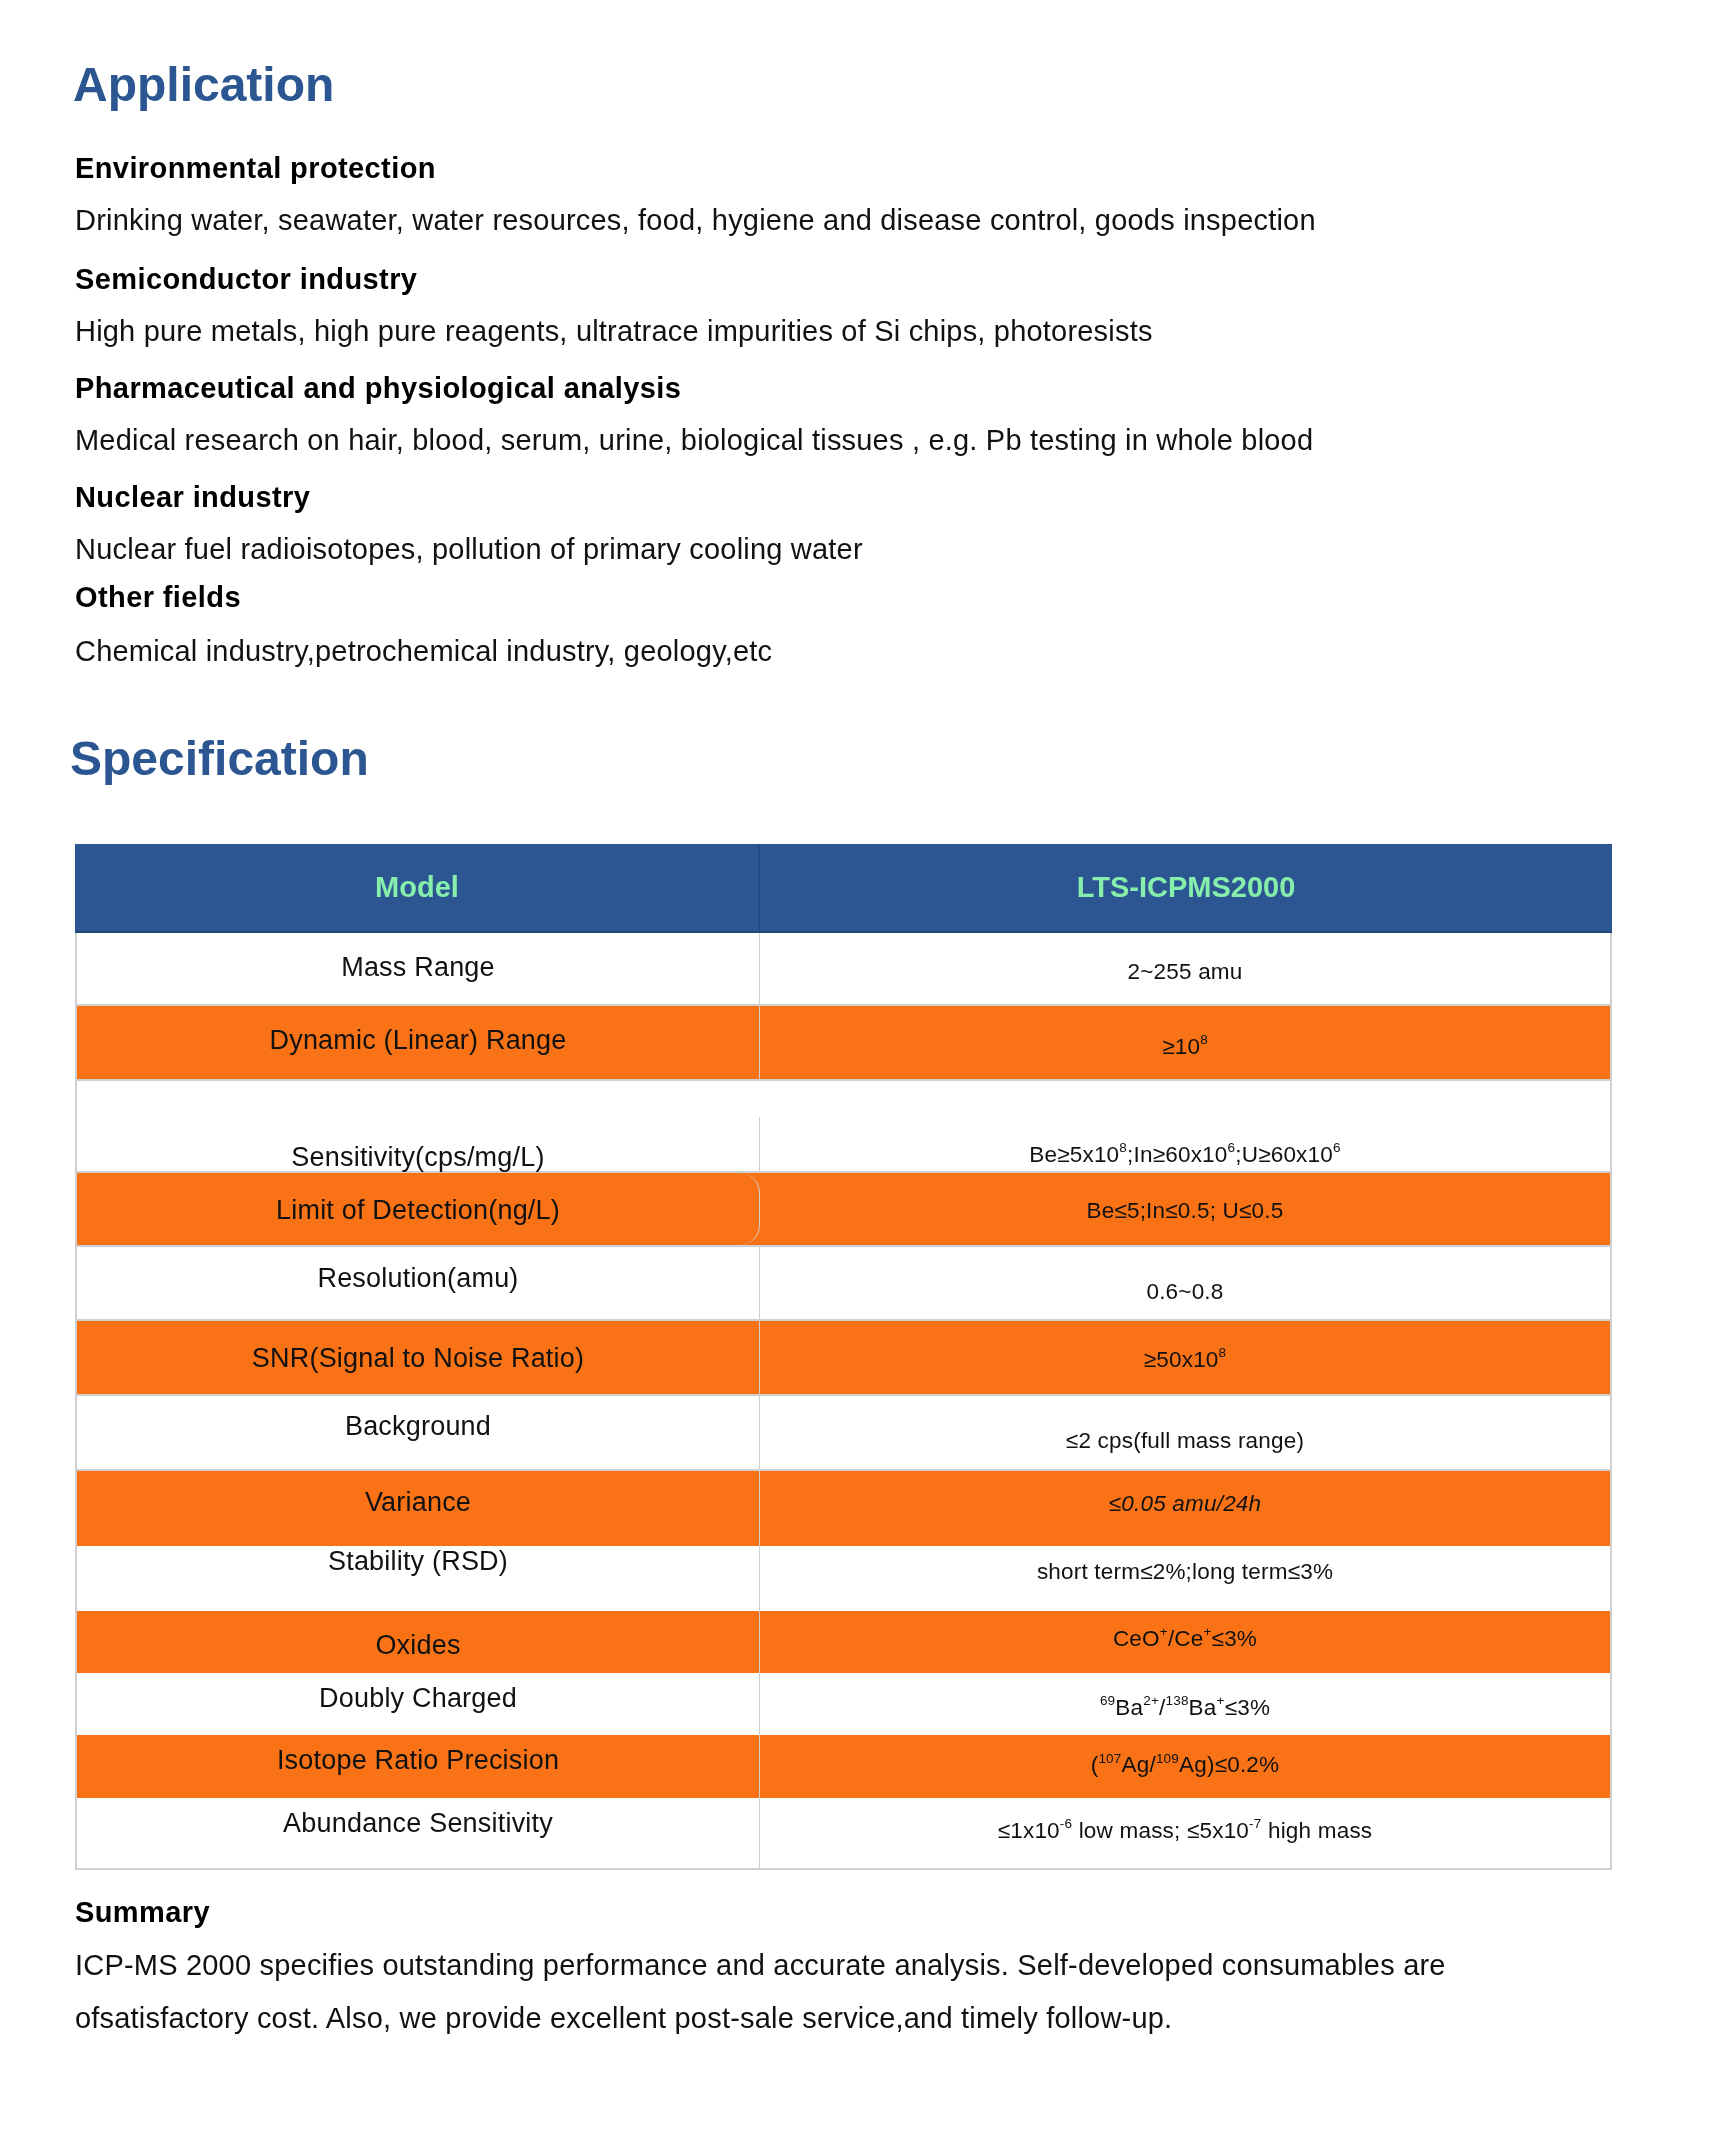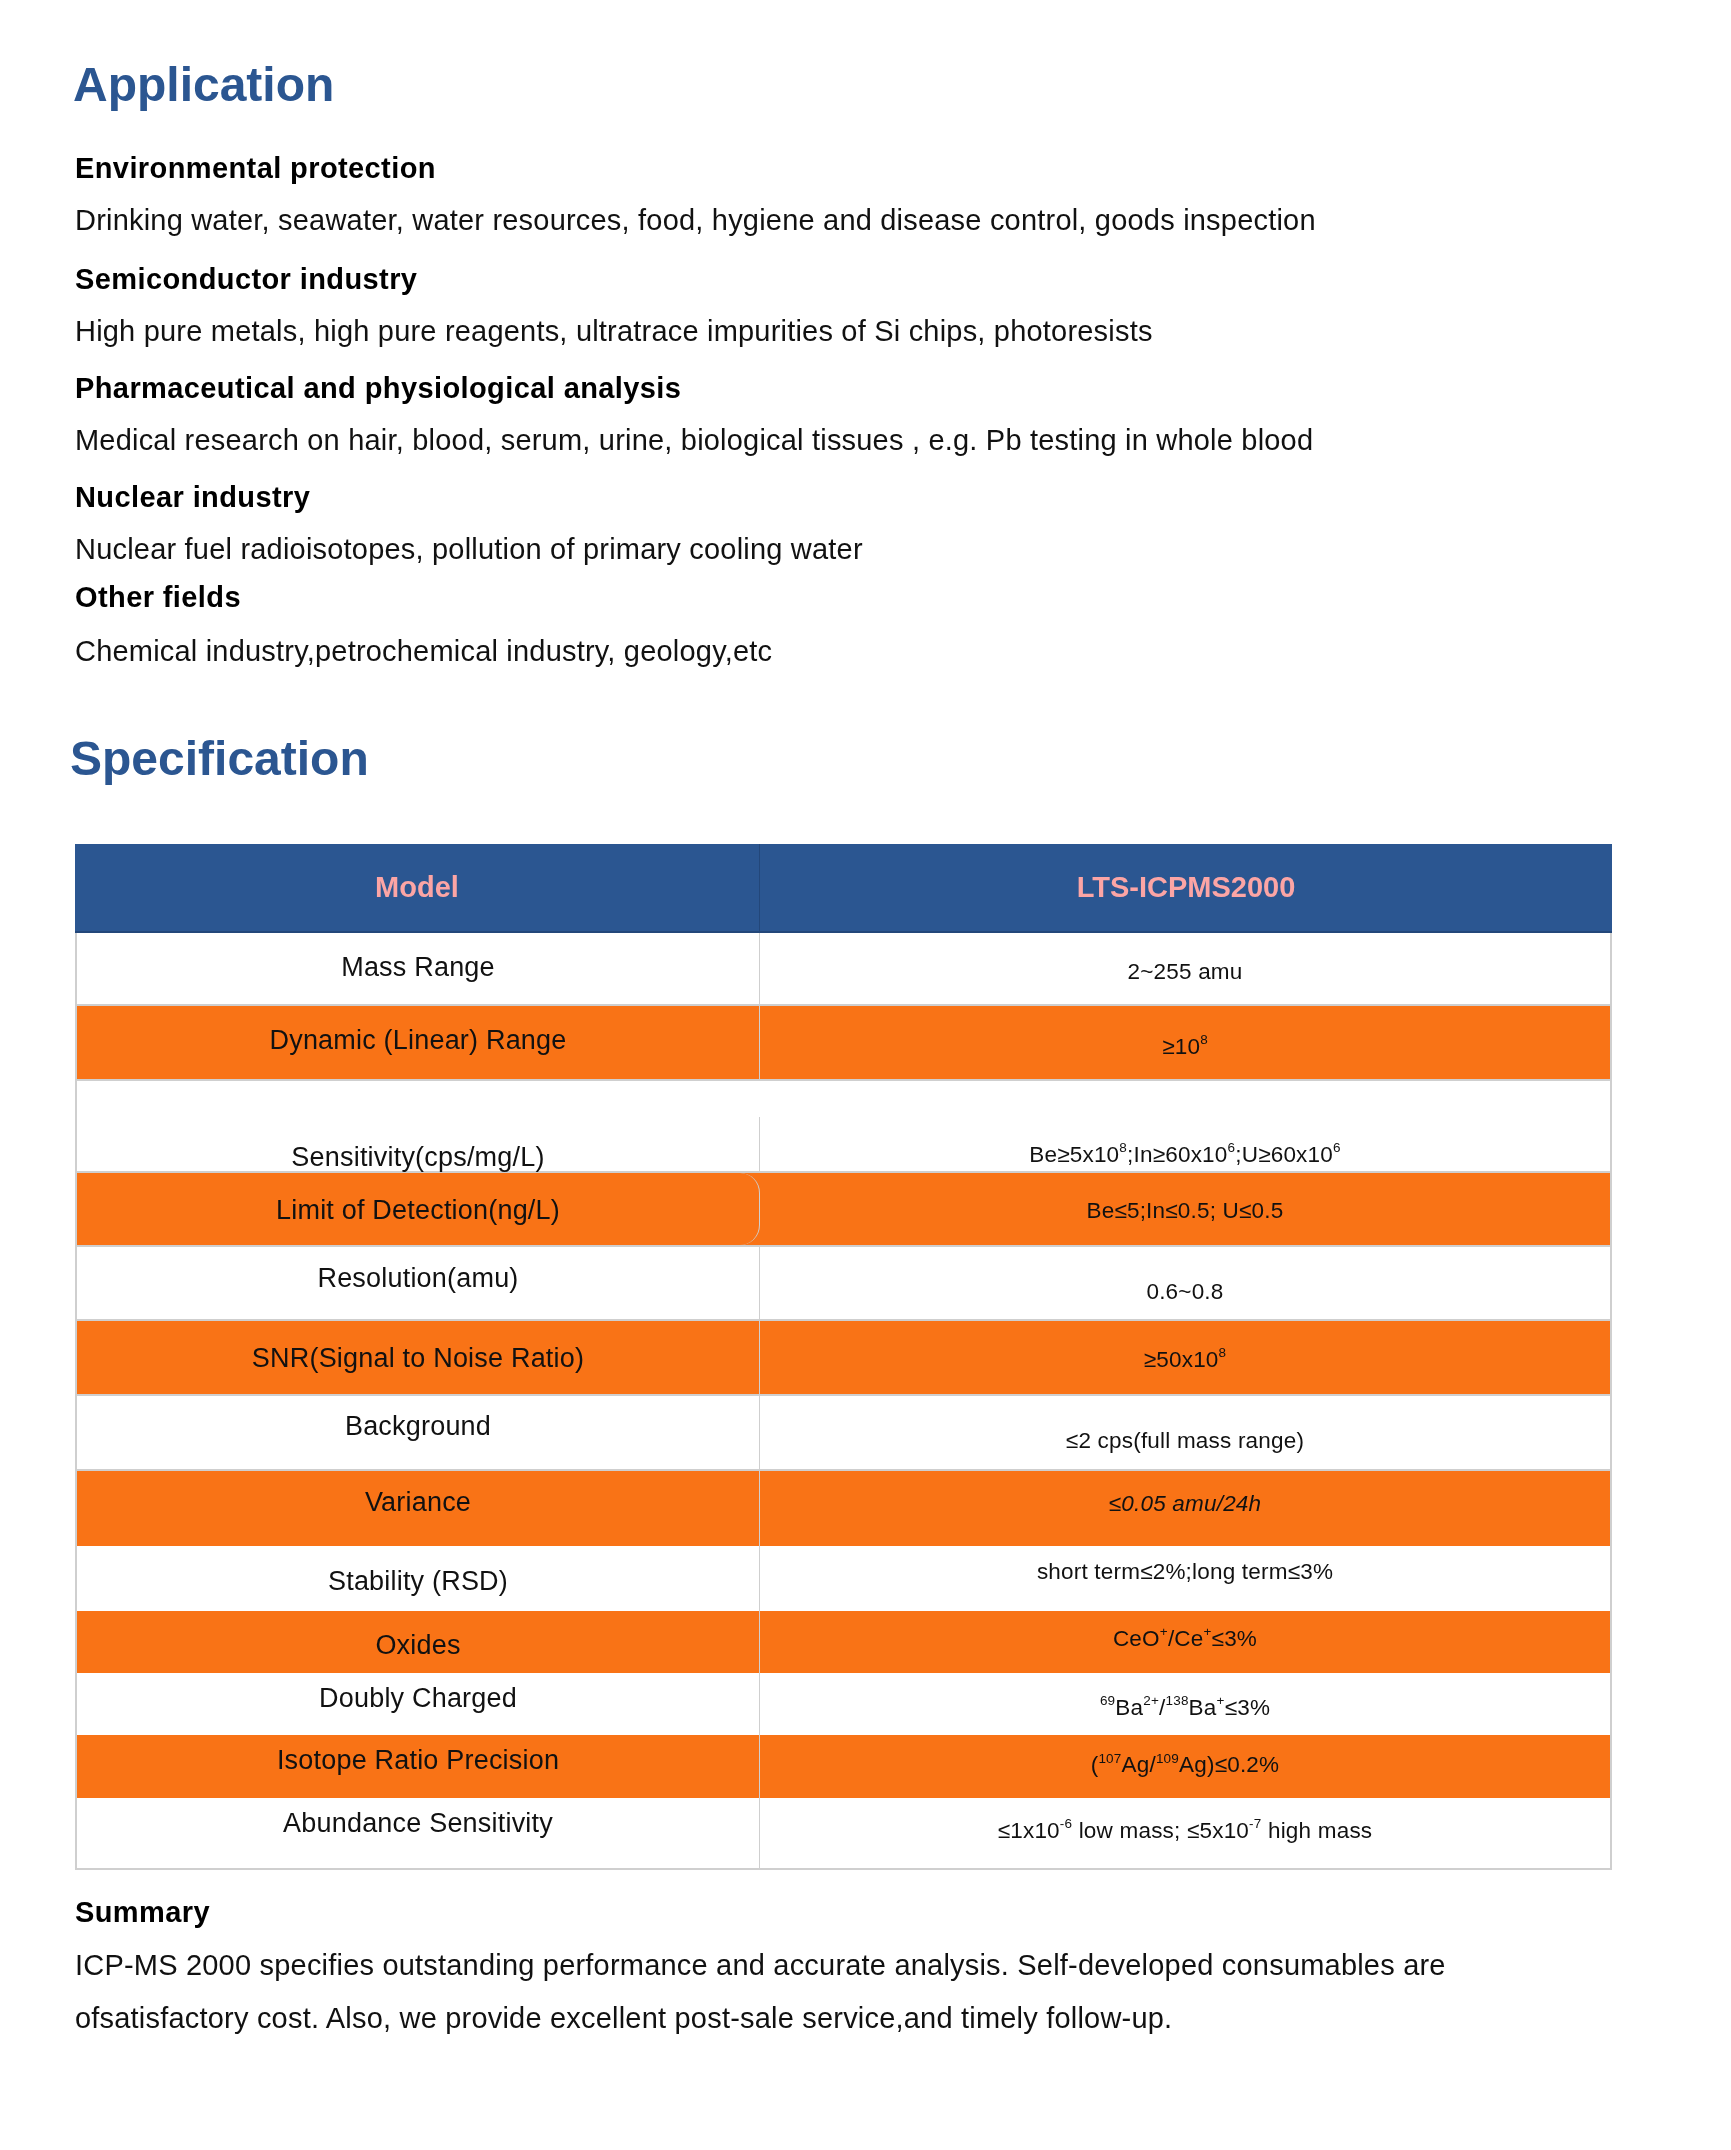--- a/index.html
+++ b/index.html
@@ -12,21 +12,21 @@
     font-family: "Liberation Sans", sans-serif;
     font-weight: bold; color: #2B5691; font-size: 48px; line-height: 1;
   }
   .sub-heading { font-weight: bold; font-size: 29px; line-height: 1; color: #000; letter-spacing: 0.4px; }
   .body-text { font-size: 29px; line-height: 1; color: #111; letter-spacing: 0.2px; }
 
   .spec-table {
     position: absolute; left: 75px; top: 844px; width: 1537px;
   }
   .thead {
-    height: 89px; background: #2B5691; display: flex; color: #fca5a5;
+    height: 89px; background: #2B5691; display: flex; color: #86efac;
     font-weight: bold; font-size: 29px; border-bottom: 2.2px solid #23477A; box-sizing: border-box;
   }
   .thead .cell { display: flex; align-items: center; justify-content: center; }
   .thead .c1 { width: 685px; border-right: 1.5px solid #23477A; box-sizing: border-box; }
   .thead .c2 { flex: 1; }
 
   .tbody {
     border-left: 2.2px solid #cfcfcf; border-right: 2.2px solid #cfcfcf; border-bottom: 2.9px solid #cfcfcf;
     box-sizing: border-box;
   }
@@ -109,21 +109,21 @@
           <span>≤2 cps(full mass range)</span>
         </div>
       </div>
       <div class="row alt" style="height: 75px;">
         <div class="cell c1" style="padding-top: 16px;">Variance</div>
         <div class="cell c2" style="padding-top: 20px; font-style: italic;">
           <span>≤0.05 amu/24h</span>
         </div>
       </div>
       <div class="row white" style="height: 65px;">
-        <div class="cell c1" style="padding-top: 20px; text-align: right;">Stability (RSD)</div>
+        <div class="cell c1" style=" text-align: right;">Stability (RSD)</div>
         <div class="cell c2" style="padding-top: 13px;">
           <span>short term≤2%;long term≤3%</span>
         </div>
       </div>
       <div class="row alt" style="height: 62px;">
         <div class="cell c1" style="padding-top: 19px;">Oxides</div>
         <div class="cell c2" style="padding-top: 14.5px;">
           <span>CeO<sup>+</sup>/Ce<sup>+</sup>≤3%</span>
         </div>
       </div>

